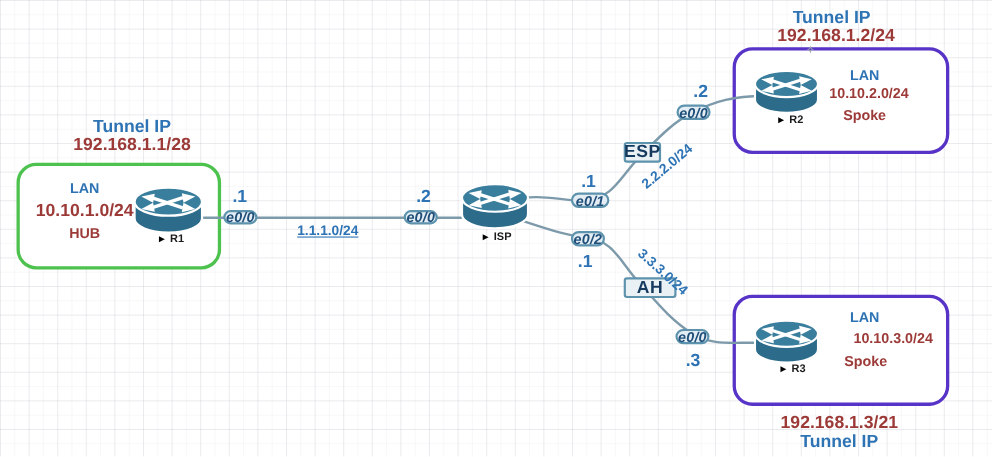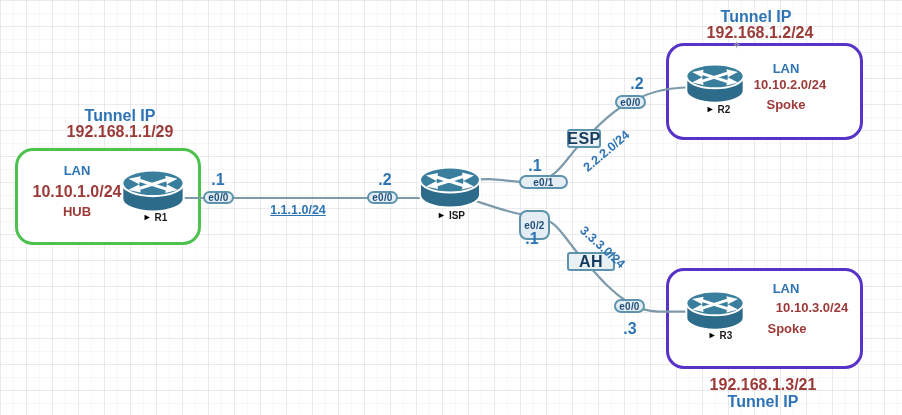--- a/index.html
+++ b/index.html
@@ -18,21 +18,21 @@
   .t{font-size:16px;text-align:center;line-height:1.25;white-space:nowrap;}
   .t-blue{color:#2e74b5;}
   .t-red{color:#9c3a38;}
   .big{font-size:13px;}
   .site-box{position:absolute;background:#fff;border-radius:18px;box-sizing:border-box;}
   .hub-border{border:3px solid #4ec24e;}
   .spoke-border{border:3px solid #5733c8;}
   .pill{
     position:absolute;display:flex;align-items:center;justify-content:center;
     background:#e3edf3;border:2px solid #5e93ad;border-radius:8px;
-    color:#1f4e79;font-size:10px;box-sizing:border-box;letter-spacing:.2px;
+    color:#1f4e79;font-size:13px;box-sizing:border-box;letter-spacing:.2px;font-style:italic;
   }
   .tagbox{
     position:absolute;display:flex;align-items:center;justify-content:center;
     background:#e9f1f5;border:2px solid #5e93ad;border-radius:3px;
     color:#16395e;font-size:16px;box-sizing:border-box;letter-spacing:.5px;
   }
   .node-label{
     position:absolute;display:flex;align-items:center;justify-content:center;gap:3px;
     color:#1b1b1b;font-size:10px;white-space:nowrap;
   }
@@ -72,59 +72,59 @@
       <path d="M462 183 C492 174 512 184 533 182 C558 180 564 160 583 141 C599 125 612 111 630 102 C650 92 666 87 700 87"></path>
       <path d="M460 196 C492 206 512 214 533 216 C558 218 564 239 582 258 C598 276 610 291 629 303 C650 316 668 310 700 312"></path>
     </g>
     <use href="#routerIcon" x="120" y="169" width="66" height="45"></use>
     <use href="#routerIcon" x="418" y="166" width="64" height="44"></use>
     <use href="#routerIcon" x="684" y="63" width="62" height="42"></use>
     <use href="#routerIcon" x="684" y="290" width="62" height="42"></use>
   </svg>
 
   <div class="abs t t-blue" style="left:70px;top:106px;width:100px;">Tunnel IP</div>
-  <div class="abs t t-red" style="left:60px;top:122px;width:120px;">192.168.1.1/29</div>
+  <div class="abs t t-red" style="left:60px;top:122px;width:120px;">192.168.1.1/28</div>
   <div class="abs t t-blue big" style="left:26px;top:163px;width:102px;">LAN</div>
   <div class="abs t t-red" style="left:26px;top:182px;width:102px;">10.10.1.0/24</div>
   <div class="abs t t-red big" style="left:26px;top:204px;width:102px;">HUB</div>
   <div class="node-label" style="left:125px;top:212px;width:60px;">
     <span class="play">►</span>
     <span>R1</span>
   </div>
 
   <div class="abs t t-blue" style="left:205px;top:170px;width:26px;">.1</div>
   <div class="pill" style="left:203px;top:191px;width:31px;height:13px;">e0/0</div>
   <div class="abs t t-blue subnet-lbl" style="left:257px;top:203px;width:82px;text-decoration:underline;">1.1.1.0/24</div>
   <div class="abs t t-blue" style="left:372px;top:170px;width:26px;">.2</div>
   <div class="pill" style="left:367px;top:191px;width:31px;height:13px;">e0/0</div>
 
   <div class="node-label" style="left:421px;top:210px;width:60px;">
     <span class="play">►</span>
     <span>ISP</span>
   </div>
 
   <div class="abs t t-blue" style="left:522px;top:156px;width:26px;">.1</div>
-  <div class="pill" style="left:519px;top:175px;width:49px;height:14px;">e0/1</div>
+  <div class="pill" style="left:519px;top:175px;width:35px;height:14px;">e0/1</div>
   <div class="tagbox" style="left:567px;top:129px;width:34px;height:19px;">ESP</div>
   <div class="abs t t-blue subnet-lbl rot-up" style="left:570px;top:144px;width:74px;">2.2.2.0/24</div>
   <div class="abs t t-blue" style="left:624px;top:74px;width:26px;">.2</div>
   <div class="pill" style="left:615px;top:95px;width:31px;height:14px;">e0/0</div>
 
   <div class="abs t t-blue" style="left:706px;top:7px;width:100px;">Tunnel IP</div>
   <div class="abs t t-red" style="left:703px;top:23px;width:114px;">192.168.1.2/24</div>
   <div class="abs cursor-art" style="left:733px;top:40px;">✧</div>
   <div class="abs t t-blue big" style="left:734px;top:61px;width:104px;">LAN</div>
   <div class="abs t t-red big" style="left:734px;top:77px;width:112px;">10.10.2.0/24</div>
   <div class="abs t t-red big" style="left:734px;top:97px;width:104px;">Spoke</div>
   <div class="node-label" style="left:688px;top:104px;width:60px;">
     <span class="play">►</span>
     <span>R2</span>
   </div>
 
-  <div class="pill" style="left:519px;top:210px;width:31px;height:30px;">e0/2</div>
+  <div class="pill" style="left:519px;top:210px;width:31px;height:14px;">e0/2</div>
   <div class="abs t t-blue" style="left:519px;top:229px;width:26px;">.1</div>
   <div class="tagbox" style="left:567px;top:252px;width:48px;height:19px;">AH</div>
   <div class="abs t t-blue subnet-lbl rot-down" style="left:565px;top:240px;width:74px;">3.3.3.0/24</div>
   <div class="pill" style="left:614px;top:299px;width:31px;height:14px;">e0/0</div>
   <div class="abs t t-blue" style="left:617px;top:319px;width:26px;">.3</div>
 
   <div class="abs t t-blue big" style="left:735px;top:281px;width:102px;">LAN</div>
   <div class="abs t t-red big" style="left:755px;top:300px;width:114px;">10.10.3.0/24</div>
   <div class="abs t t-red big" style="left:735px;top:321px;width:104px;">Spoke</div>
   <div class="node-label" style="left:690px;top:330px;width:60px;">

